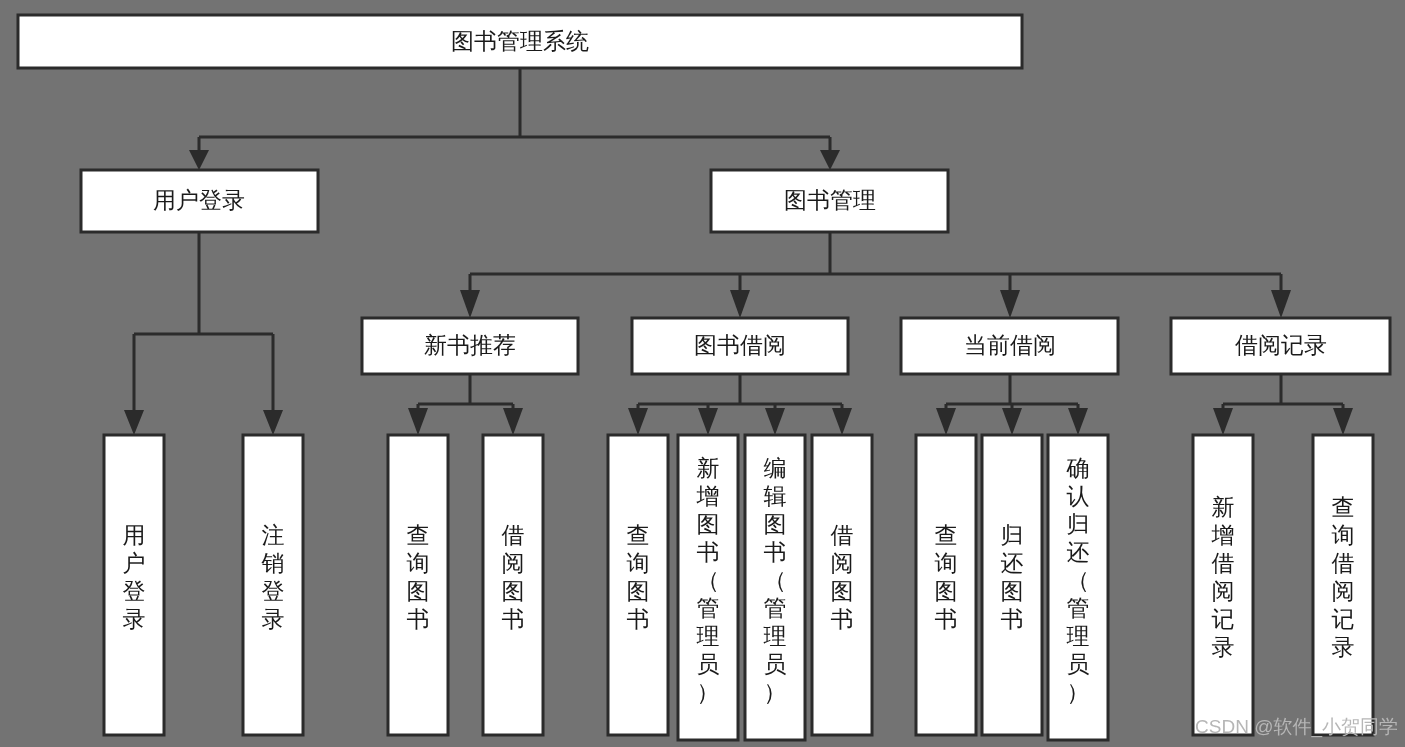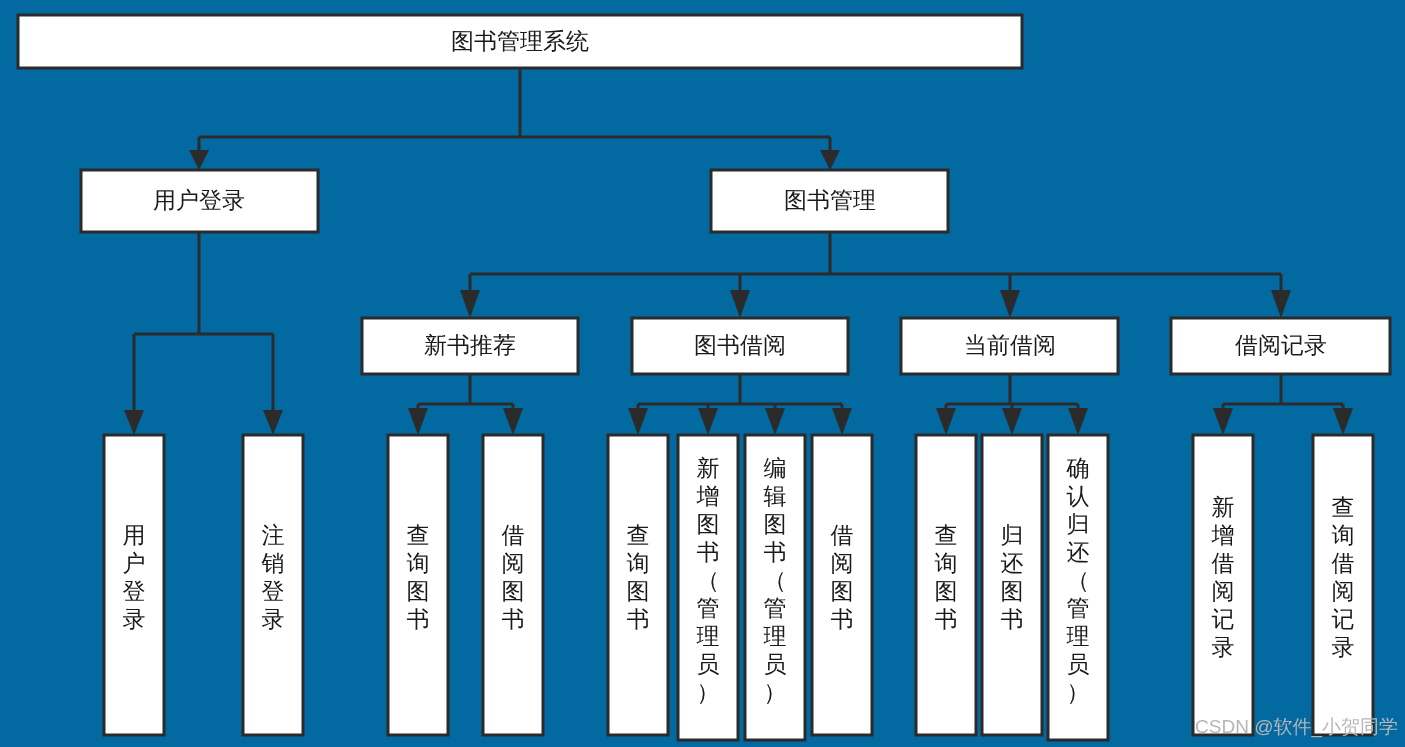--- a/index.html
+++ b/index.html
@@ -8,21 +8,21 @@
     padding: 0;
     background: #ffffff;
   }
   body {
     font-family: "Liberation Sans", "DejaVu Sans", sans-serif;
   }
   #diagram-root {
     position: relative;
     width: 1405px;
     height: 747px;
-    background: #0369a1;
+    background: #737373;
     overflow: hidden;
   }
   svg.diagram-canvas {
     position: absolute;
     top: 0;
     left: 0;
     width: 1405px;
     height: 747px;
     display: block;
   }

